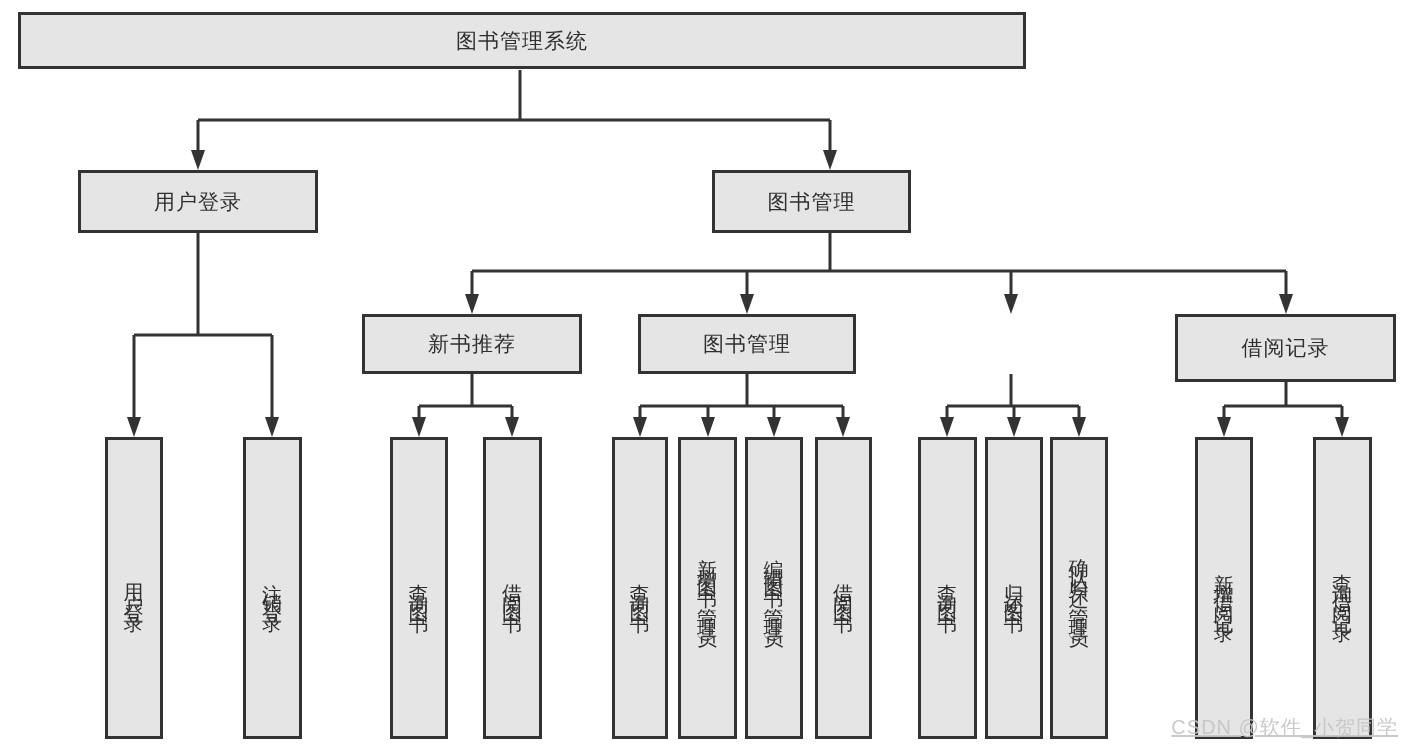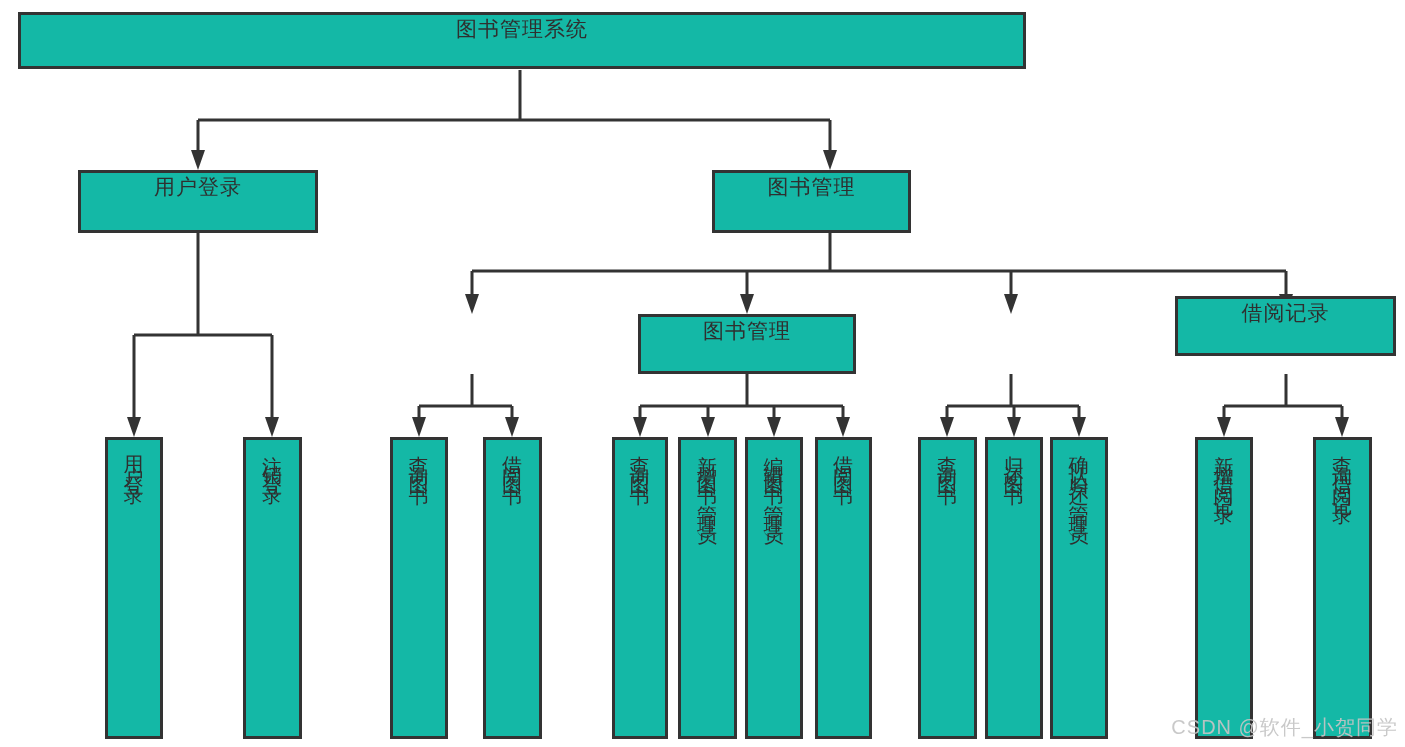--- a/index.html
+++ b/index.html
@@ -9,23 +9,23 @@
     background:var(--bg,#ffffff);
     font-family:"Liberation Sans", sans-serif;
     overflow:hidden;
   }
   #connectors { position:absolute; left:0; top:0; z-index:0; }
   #connectors path { stroke:var(--line,#333333); stroke-width:3; fill:none; }
   #connectors polygon { fill:var(--line,#333333); stroke:none; }
   .node {
     position:absolute;
     box-sizing:border-box;
-    background:#14b8a6;
+    background:#e5e5e5;
     border:3px solid var(--line,#333333);
-    display:flex; justify-content:center;
+    display:flex; align-items:center; justify-content:center;
     color:var(--text,#2f2f2f);
     z-index:1;
   }
   .hbox .hlabel { font-size:21px; letter-spacing:1px; white-space:nowrap; }
   .vbox { top:437px; height:302px; }
   .vtext {
     writing-mode:vertical-rl;
     text-orientation:mixed;
     font-size:20px;
     line-height:1;
@@ -34,20 +34,21 @@
   }
   #watermark {
     position:absolute;
     top:714px; right:7px;
     font-size:20px;
     color:var(--wm,#c5c5c5);
     opacity:.92;
     letter-spacing:1px;
     z-index:3;
     white-space:nowrap;
+    text-decoration:underline;
   }
 </style>
 </head>
 <body>
 
 <div id="canvas">
 
   <svg id="connectors" width="1405" height="747">
     <path d="M520 70 V120 M198 120 H830 M198 120 V151 M830 120 V151 M198 233 V335 M134 335 H272 M134 335 V418 M272 335 V418 M830 233 V271 M472 271 H1286 M472 271 V295 M747 271 V295 M1011 271 V295 M1286 271 V295 M472 374 V406 M419 406 H512 M419 406 V418 M512 406 V418 M747 374 V406 M640 406 H843 M640 406 V418 M708 406 V418 M774 406 V418 M843 406 V418 M1011 374 V406 M947 406 H1079 M947 406 V418 M1014 406 V418 M1079 406 V418 M1286 374 V406 M1224 406 H1342 M1224 406 V418 M1342 406 V418"></path>
     <g id="arrowheads">
@@ -77,24 +78,27 @@
     <span class="hlabel">图书管理系统</span>
   </div>
 
   <div class="node hbox" style="left:78px;top:170px;width:240px;height:63px">
     <span class="hlabel">用户登录</span>
   </div>
   <div class="node hbox" style="left:712px;top:170px;width:199px;height:63px">
     <span class="hlabel">图书管理</span>
   </div>
 
+  <div class="node hbox" style="left:362px;top:314px;width:220px;height:60px">
+    <span class="hlabel">新书推荐</span>
+  </div>
   <div class="node hbox" style="left:638px;top:314px;width:218px;height:60px">
     <span class="hlabel">图书管理</span>
   </div>
-  <div class="node hbox" style="left:1175px;top:296px;width:221px;height:60px">
+  <div class="node hbox" style="left:1175px;top:314px;width:221px;height:68px">
     <span class="hlabel">借阅记录</span>
   </div>
 
   <div class="node vbox" style="left:105px;width:58px">
     <span class="vtext">用户登录</span>
   </div>
   <div class="node vbox" style="left:243px;width:59px">
     <span class="vtext">注销登录</span>
   </div>
 

